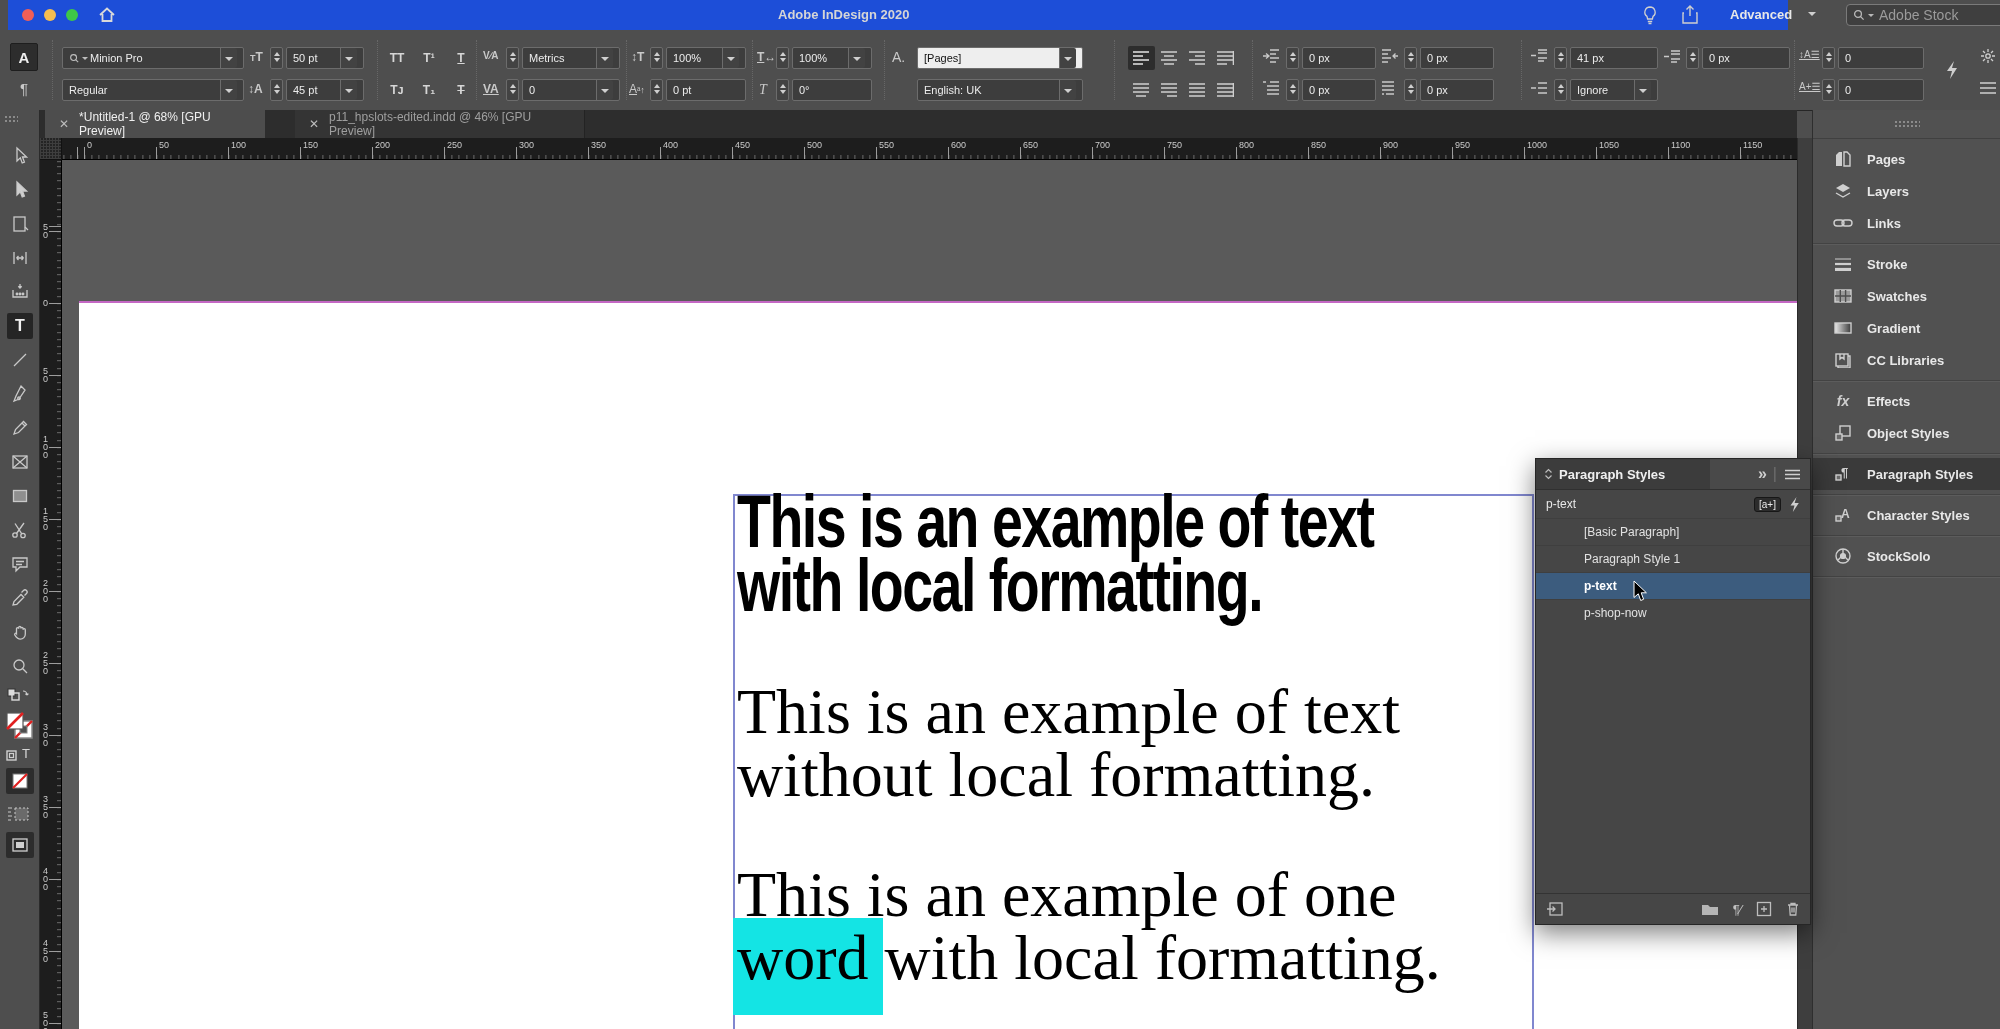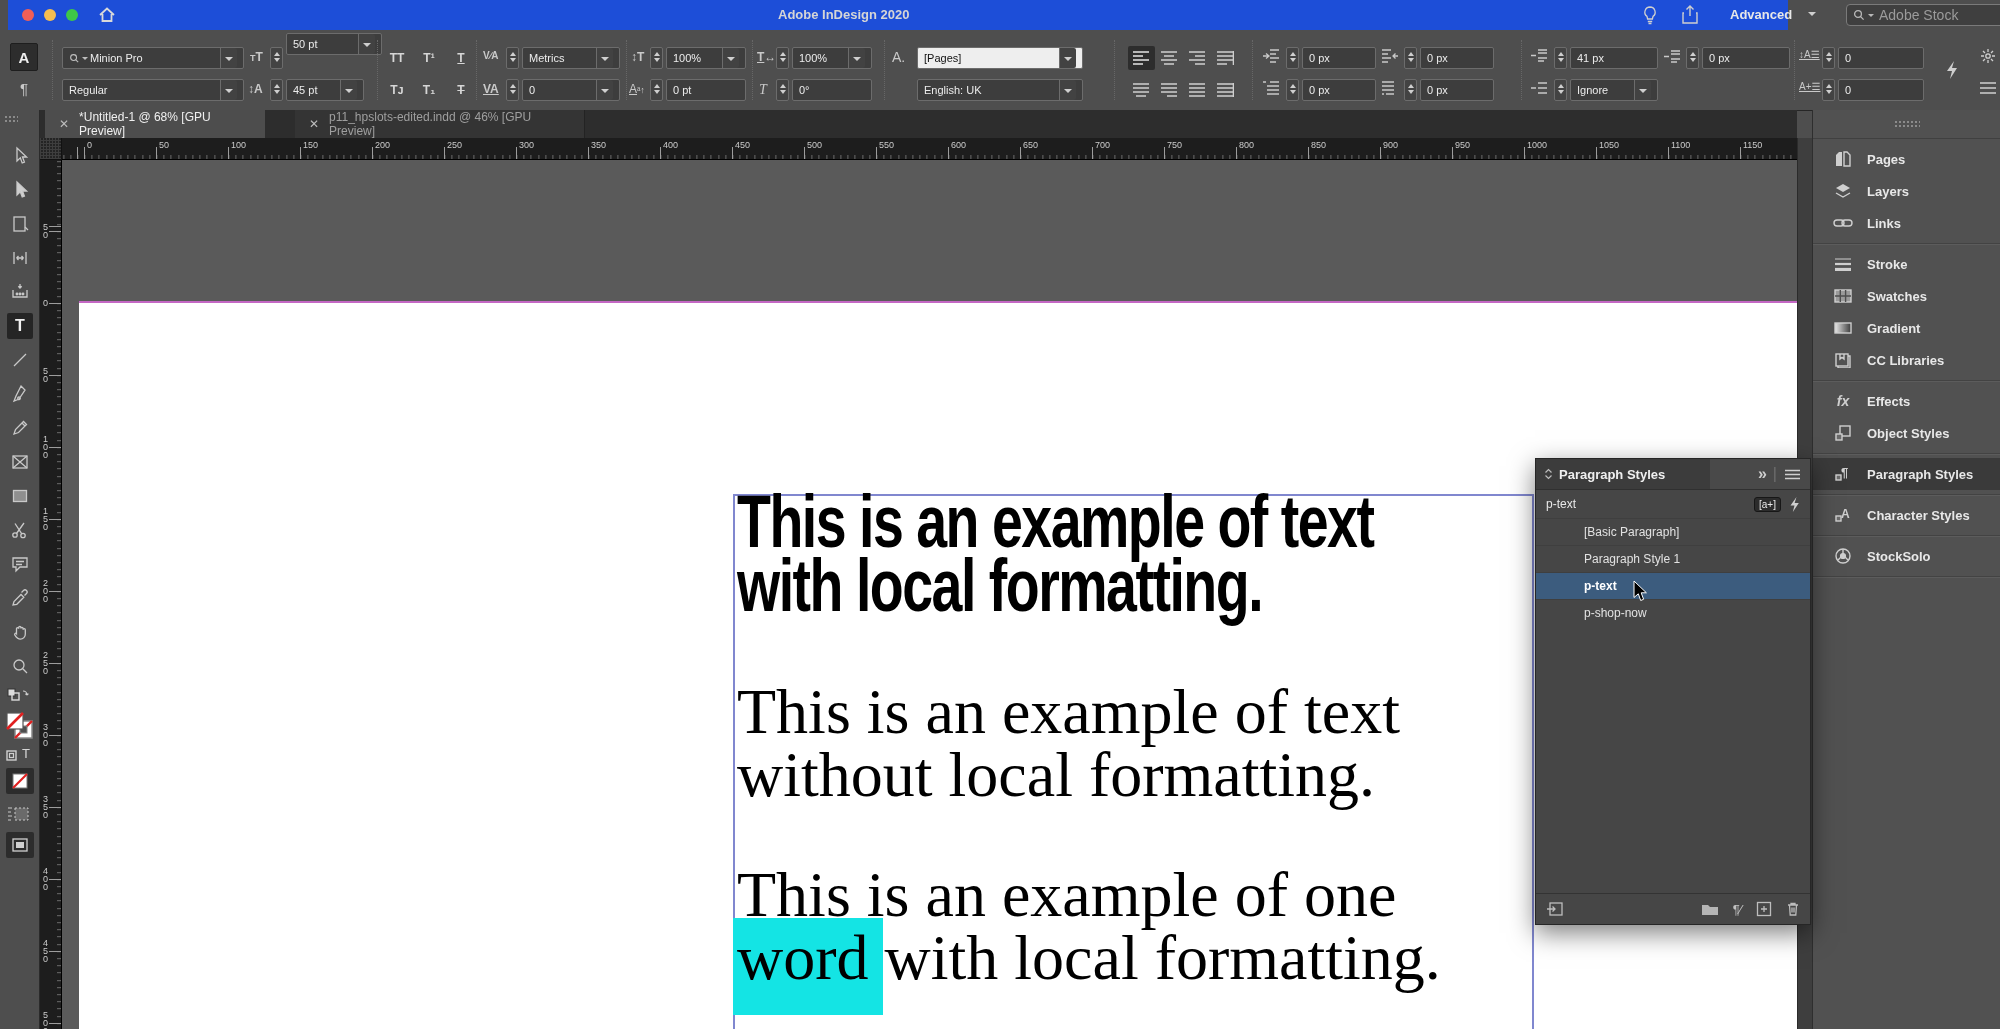--- a/index.html
+++ b/index.html
@@ -162,21 +162,21 @@
     <div class="field" style="left:62px;top:49px;width:182px">
       <span class="val">Regular</span>
         <i class="chev"></i>
     </div>
 
     <div class="cicon" style="left:250px;top:20px;font-weight:bold"><span style="font-size:9px">T</span>T</div>
     <div class="stp" style="left:270px;top:17px">
         <i class="up"></i>
         <i class="dn"></i>
       </div>
-    <div class="field" style="left:286px;top:3px;width:96px">
+    <div class="field" style="left:286px;top:17px;width:78px">
       <span class="val">50 pt</span>
         <i class="chev"></i>
     </div>
     <div class="cicon" style="left:248px;top:52px">↕<b>A</b></div>
     <div class="stp" style="left:270px;top:49px">
         <i class="up"></i>
         <i class="dn"></i>
       </div>
     <div class="field" style="left:286px;top:49px;width:78px">
       <span class="val">45 pt</span>

